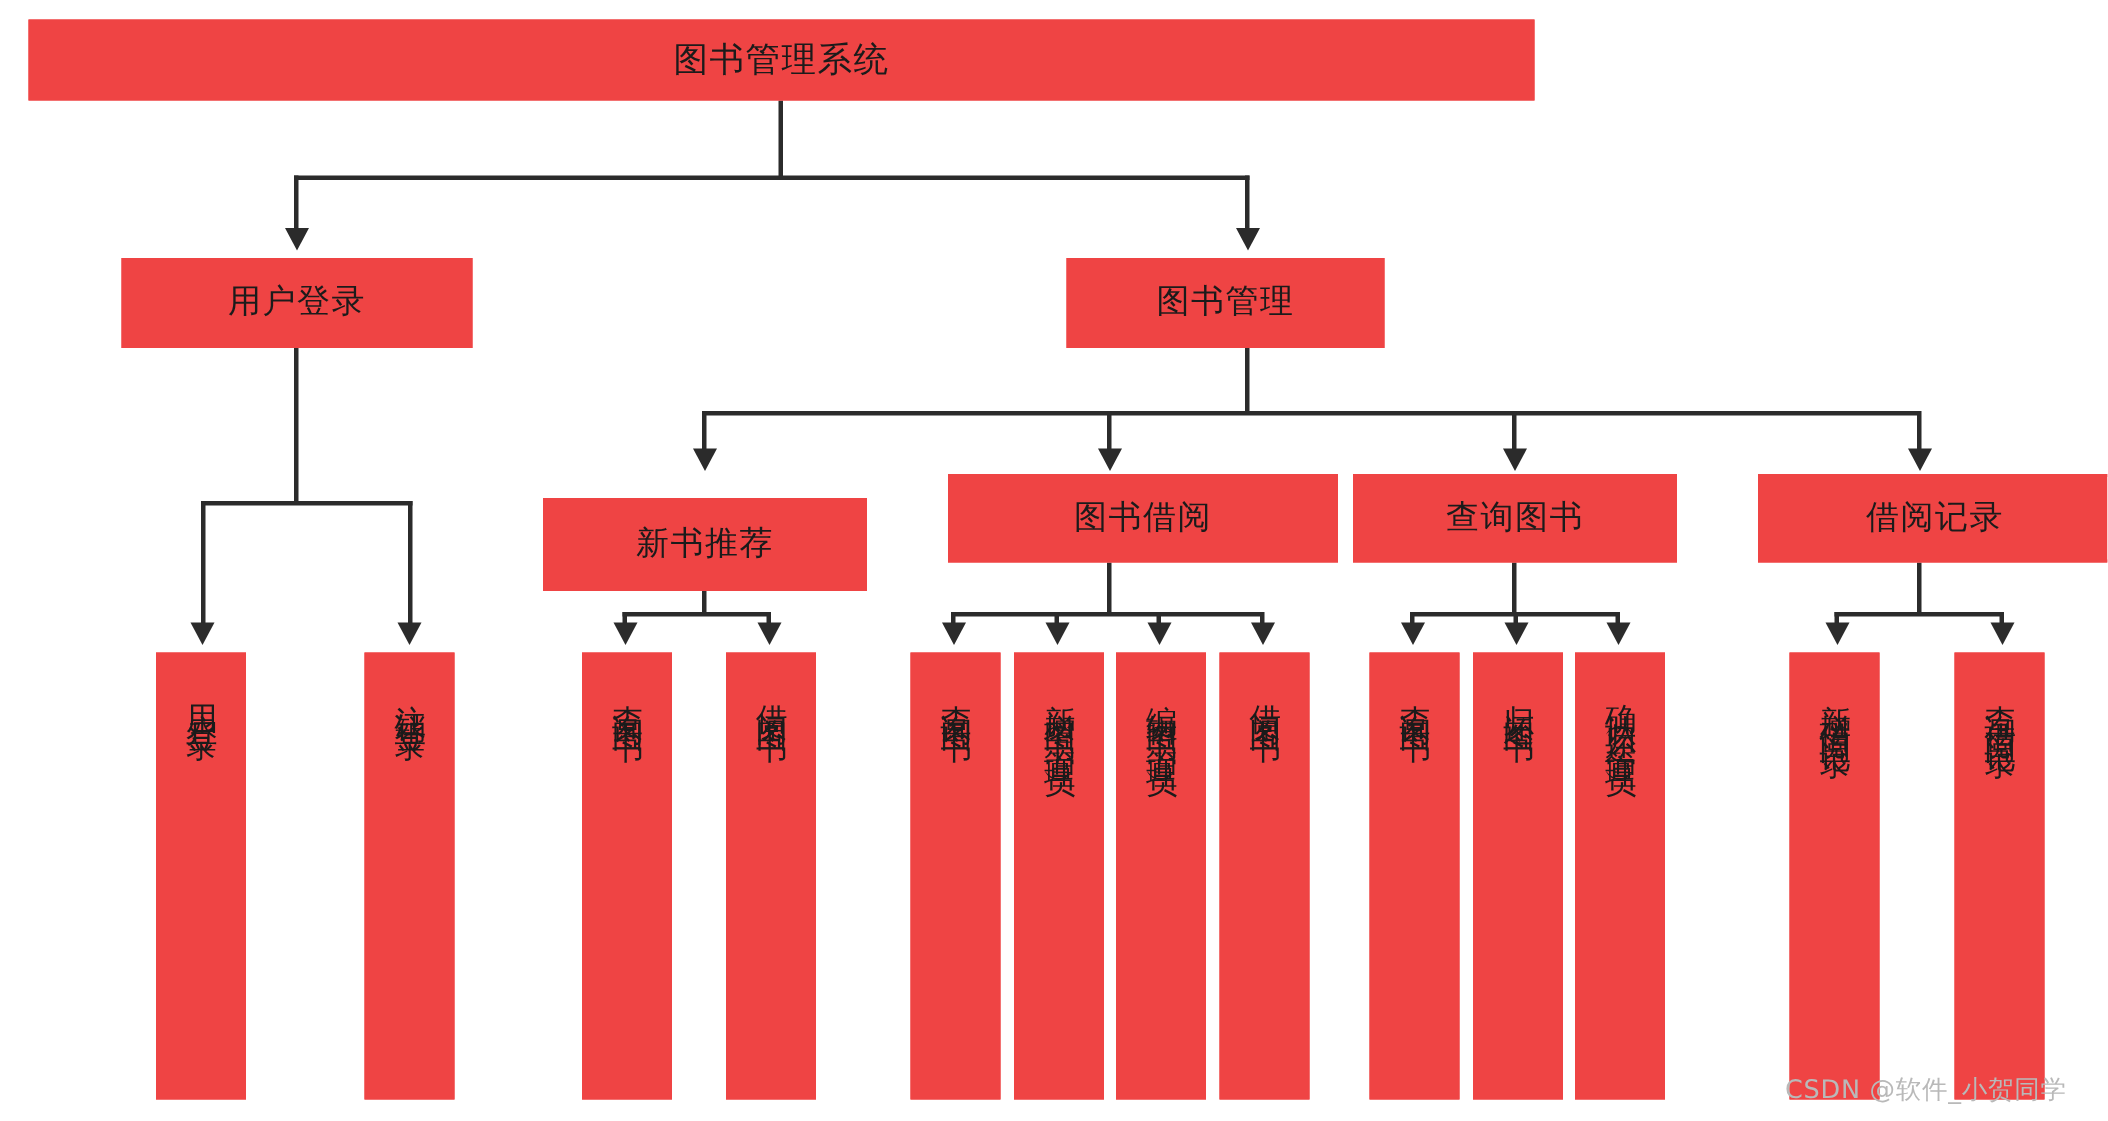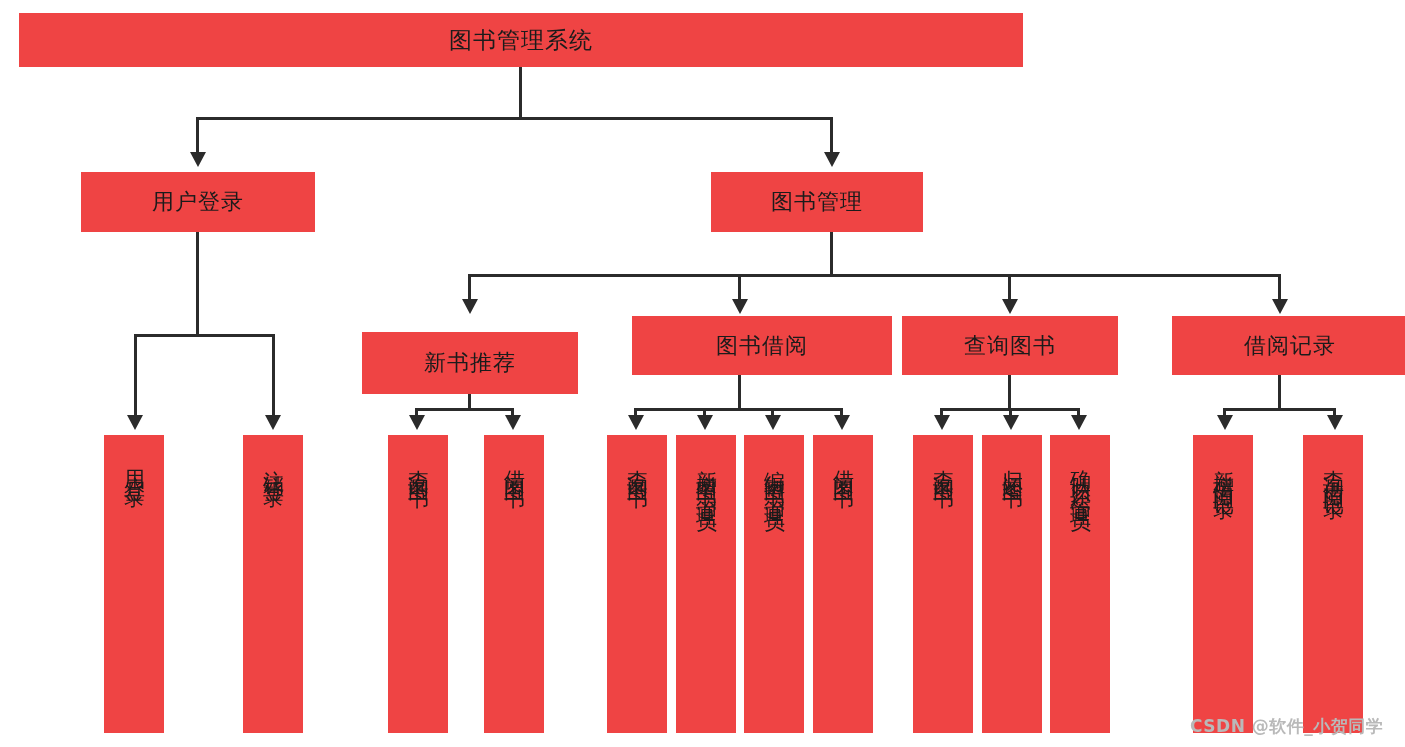--- a/index.html
+++ b/index.html
@@ -202,15 +202,15 @@
     <span class="label">确认归还（管理员）</span>
   </div>
 
   <div class="node leaf" style="left:1193px; top:435px; width:60px; height:298px;">
     <span class="label">新增借阅记录</span>
   </div>
   <div class="node leaf" style="left:1303px; top:435px; width:60px; height:298px;">
     <span class="label">查询借阅记录</span>
   </div>
 
-  <div class="watermark" style="left:1190px; top:715px;font-weight:bold;">CSDN @软件_小贺同学</div>
+  <div class="watermark" style="left:1190px; top:715px;">CSDN @软件_小贺同学</div>
 
 </div>
 
 </body></html>

